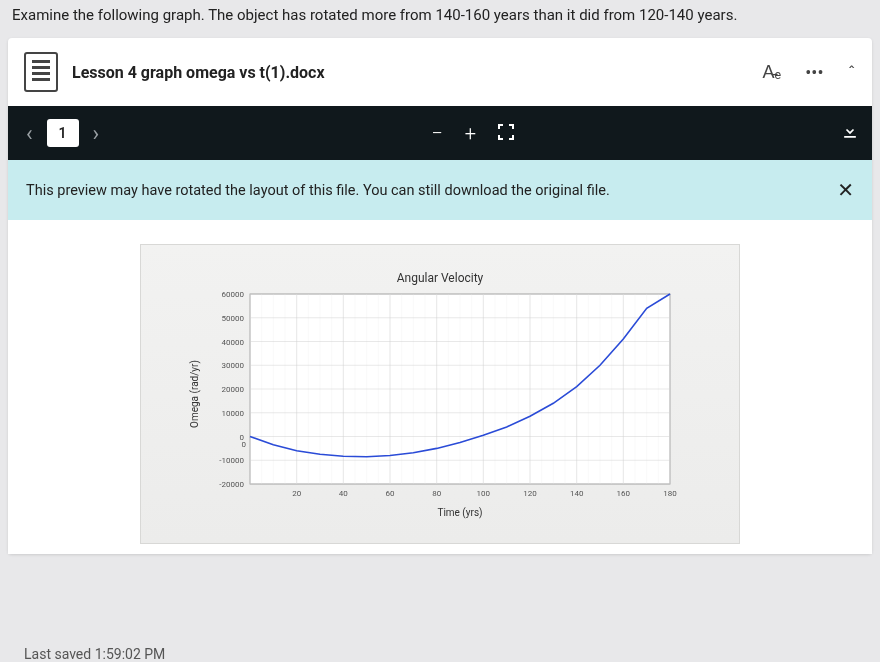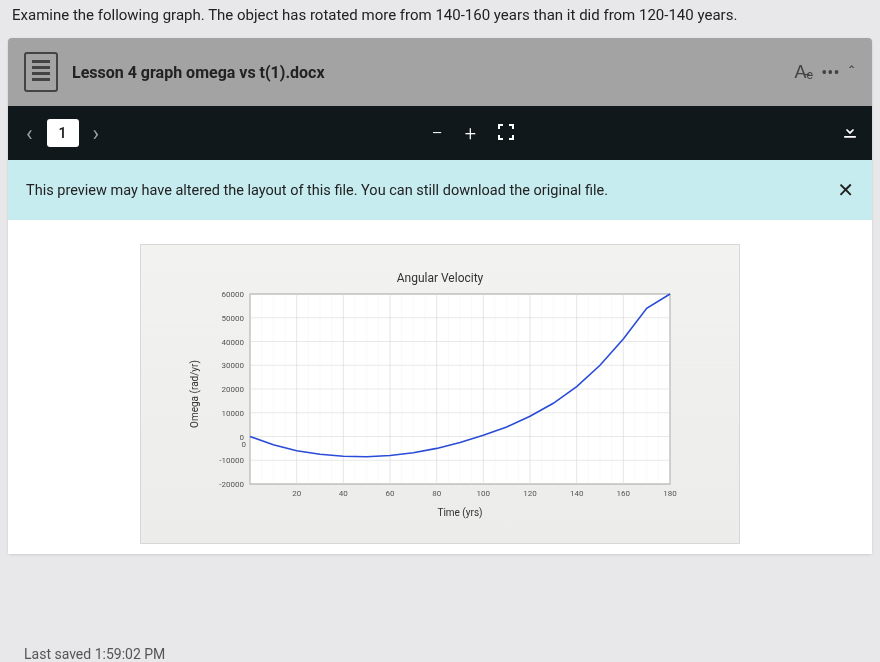--- a/index.html
+++ b/index.html
@@ -16,21 +16,21 @@
       overflow: hidden;
       position: relative;
     }
     .question {
       padding: 6px 12px 14px 12px;
       font-size: 15px;
       color: #222;
     }
     .card {
       margin: 0 8px;
-      background: #a3a3a3;
+      background: #ffffff;
       border-radius: 4px;
       box-shadow: 0 1px 3px rgba(0,0,0,0.12);
     }
     .file-header {
       display: flex;
       align-items: center;
       padding: 14px 16px;
       gap: 14px;
     }
     .doc-icon {
@@ -41,21 +41,21 @@
       flex-shrink: 0;
     }
     .doc-icon::before {
       content: "";
       position: absolute;
       top: 6px; left: 6px; right: 6px;
       height: 3px; background: #444;
       box-shadow: 0 6px 0 #444, 0 12px 0 #444, 0 18px 0 #444;
     }
     .file-name { font-weight: 700; font-size: 16px; flex: 1; }
-    .header-actions { display: flex; align-items: center; gap: 8px; }
+    .header-actions { display: flex; align-items: center; gap: 24px; }
     .header-icon { font-size: 18px; color: #444; cursor: pointer; }
     .toolbar {
       background: #10181c;
       height: 54px;
       display: flex;
       align-items: center;
       color: #fff;
       padding: 0 12px;
     }
     .nav-group { display: flex; align-items: center; gap: 8px; }
@@ -150,21 +150,21 @@
       <div class="tool-right">
         <span class="dl-icon">
           <svg width="20" height="20" viewBox="0 0 24 24">
             <path d="M5 20h14v-2H5v2zM12 4v9l3.5-3.5 1.4 1.4L12 16 7.1 10.9l1.4-1.4L12 13V4h0z" fill="#fff"></path>
           </svg>
         </span>
       </div>
     </div>
 
     <div class="banner">
-      <span>This preview may have altered the layout of this file. You can still download the original file.</span>
+      <span>This preview may have rotated the layout of this file. You can still download the original file.</span>
       <span class="close-x">✕</span>
     </div>
 
     <div class="preview-area">
       <div class="chart-frame">
         <svg class="chart-svg" viewBox="0 0 520 260">
 
           <g id="plot" transform="translate(70,30)">
 
           <rect x="0" y="0" width="420" height="190" fill="#fff" stroke="#888" stroke-width="0.8"></rect>

